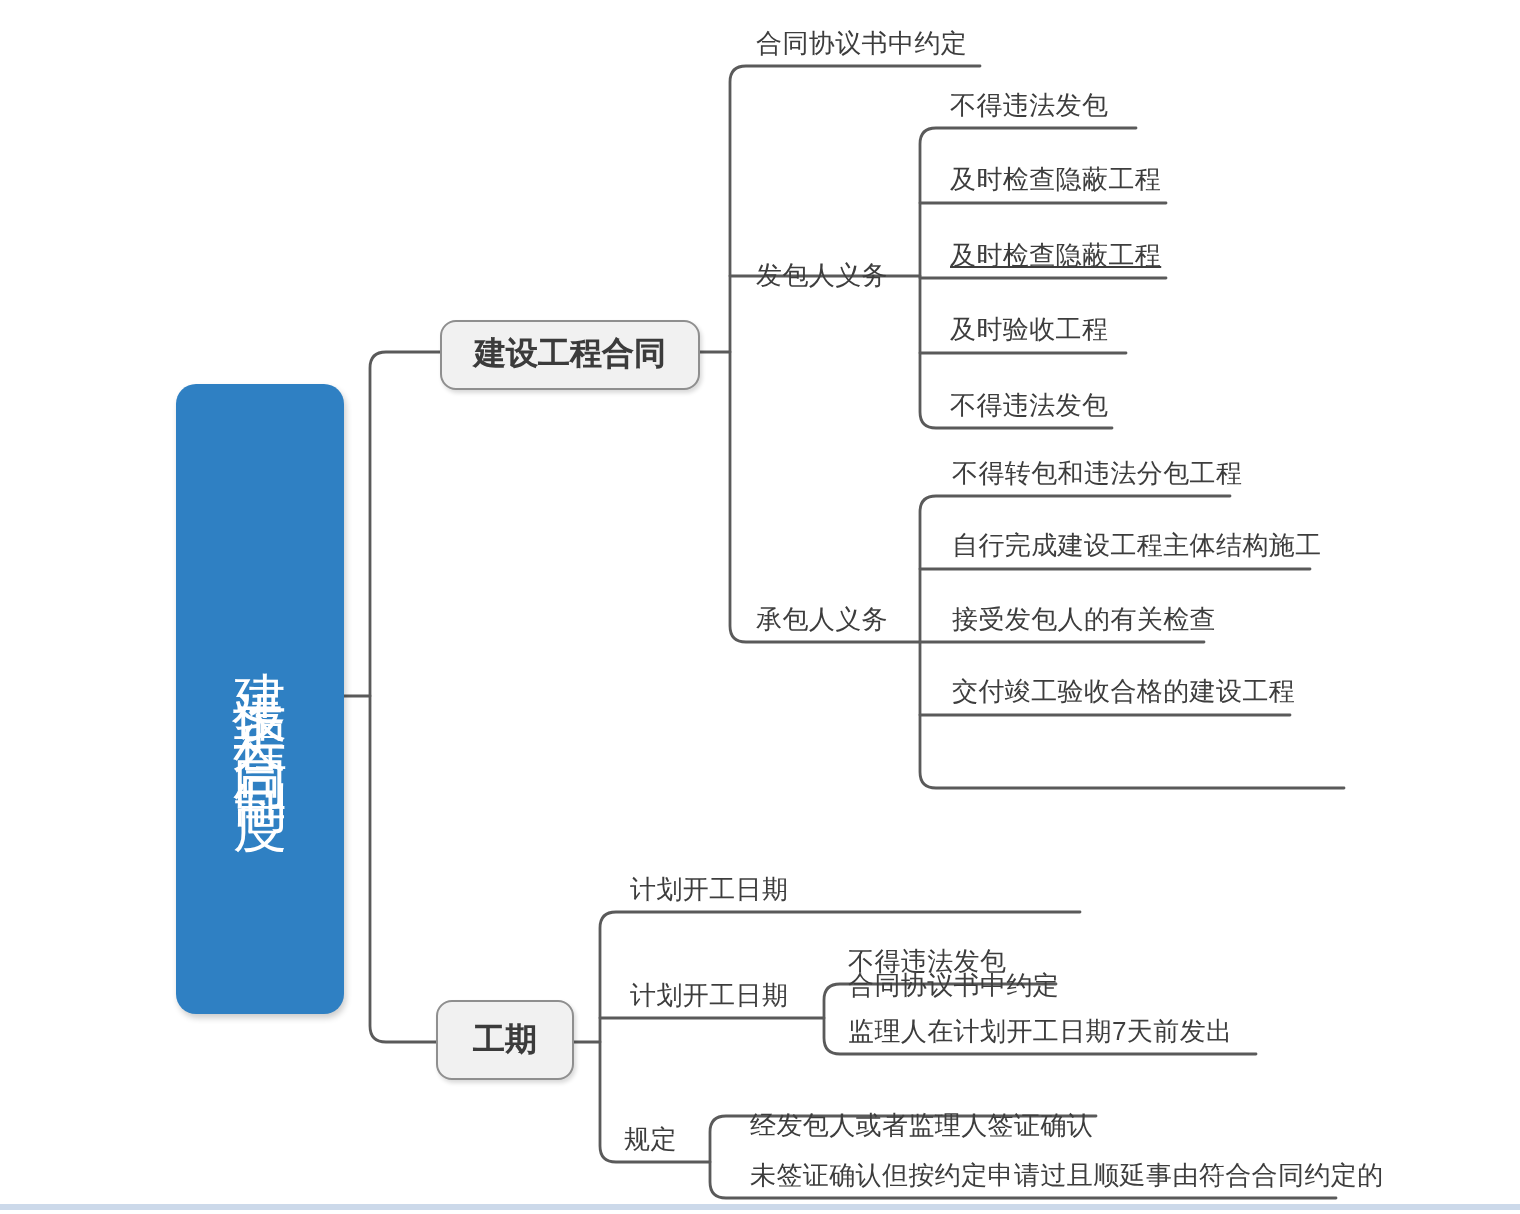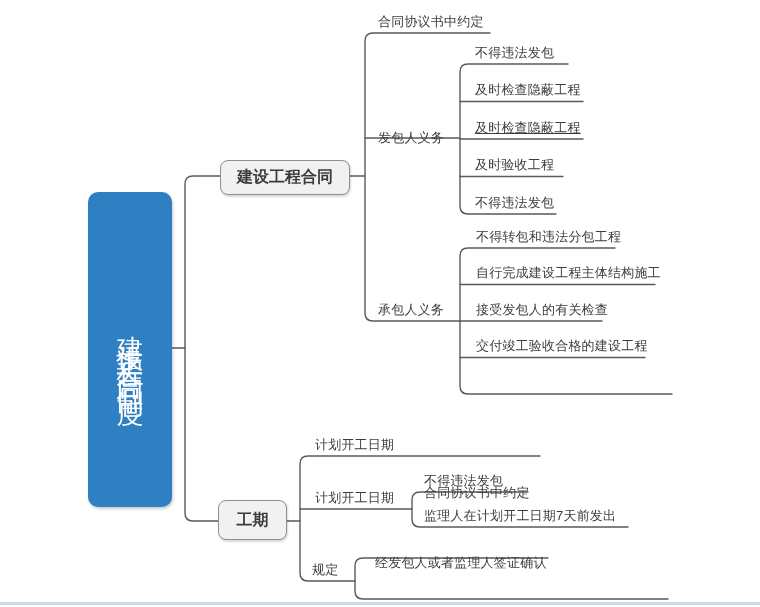--- a/index.html
+++ b/index.html
@@ -111,16 +111,17 @@
 
   <div class="topic" style="left:315px;top:437px;">计划开工日期</div>
   <div class="topic" style="left:424px;top:437px;margin-top:48px;">合同协议书中约定</div>
 
   <div class="topic" style="left:315px;top:490px;">计划开工日期</div>
   <div class="topic" style="left:424px;top:473px;">不得违法发包</div>
   <div class="topic" style="left:424px;top:508px;">监理人在计划开工日期7天前发出</div>
 
   <div class="topic" style="left:312px;top:562px;">规定</div>
   <div class="topic" style="left:375px;top:539px;margin-top:16px;">经发包人或者监理人签证确认</div>
+  <div class="topic" style="left:375px;top:580px;">未签证确认但按约定申请过且顺延事由符合合同约定的</div>
 
   <div id="bottom-divider"></div>
 
 </div>
 
 </body></html>

